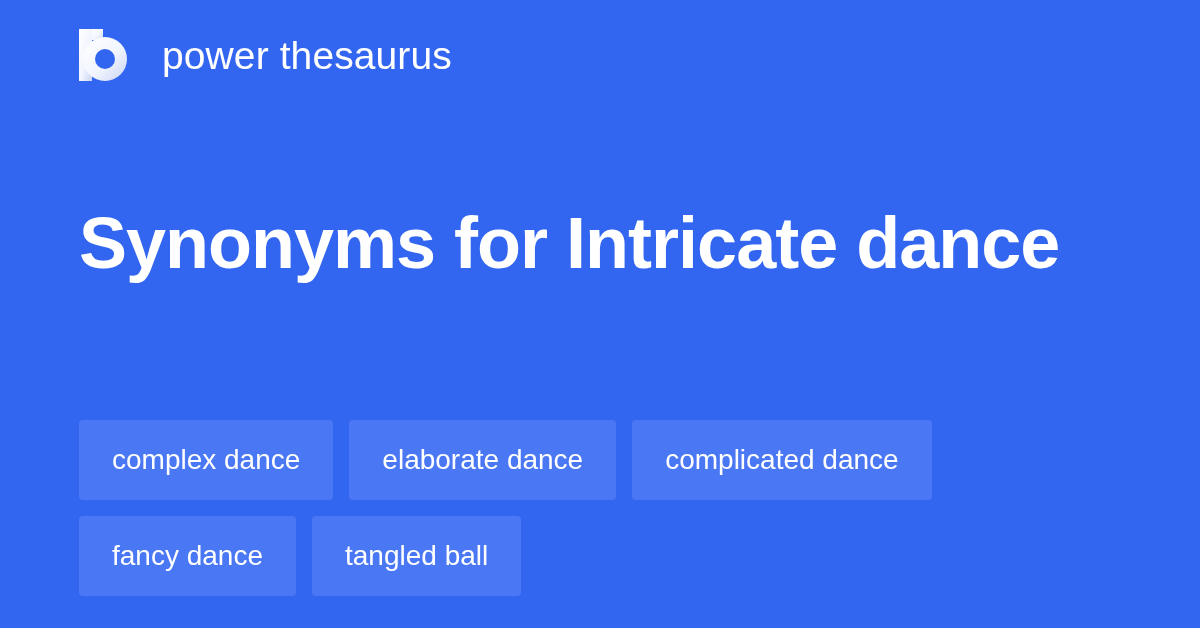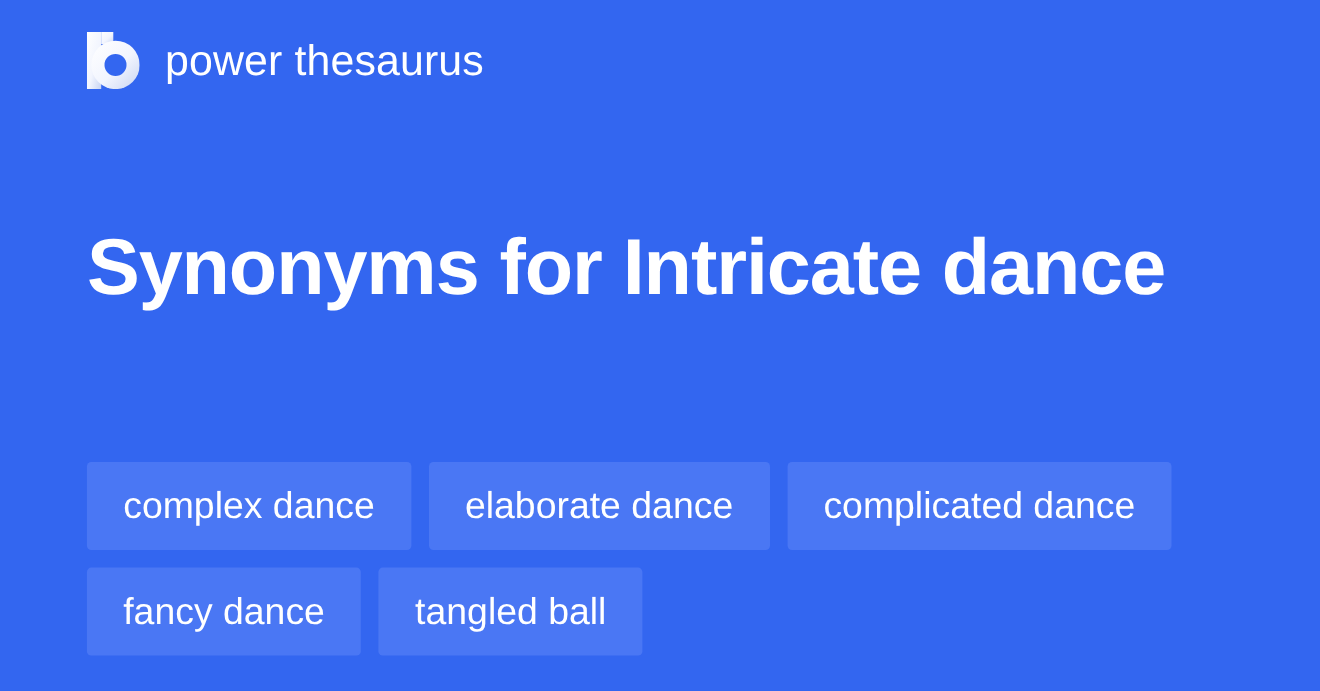--- a/index.html
+++ b/index.html
@@ -36,21 +36,21 @@
     position: relative;
     display: block;
     flex: 0 0 auto;
   }
   .brand-logo svg {
     display: block;
     width: 48px;
     height: 52px;
   }
   .brand-name {
-    margin-left: 23px;
+    margin-left: 35px;
     color: #FFFFFF;
     font-size: 39px;
     font-weight: 500;
     letter-spacing: 0.1px;
     line-height: 1;
     white-space: nowrap;
     font-family: "Liberation Sans", "DejaVu Sans", sans-serif;
   }
 
   
@@ -80,21 +80,21 @@
   .chip {
     height: 80px;
     box-sizing: border-box;
     background: #4A77F4;
     border-radius: 4px;
     display: flex;
     align-items: center;
     justify-content: center;
     padding: 0 33px;
     color: #FFFFFF;
-    font-size: 34px;
+    font-size: 28px;
     font-weight: 400;
     line-height: 80px;
     white-space: nowrap;
     cursor: pointer;
     font-family: "Liberation Sans", "DejaVu Sans", sans-serif;
   }
 </style>
 </head>
 <body>
 

